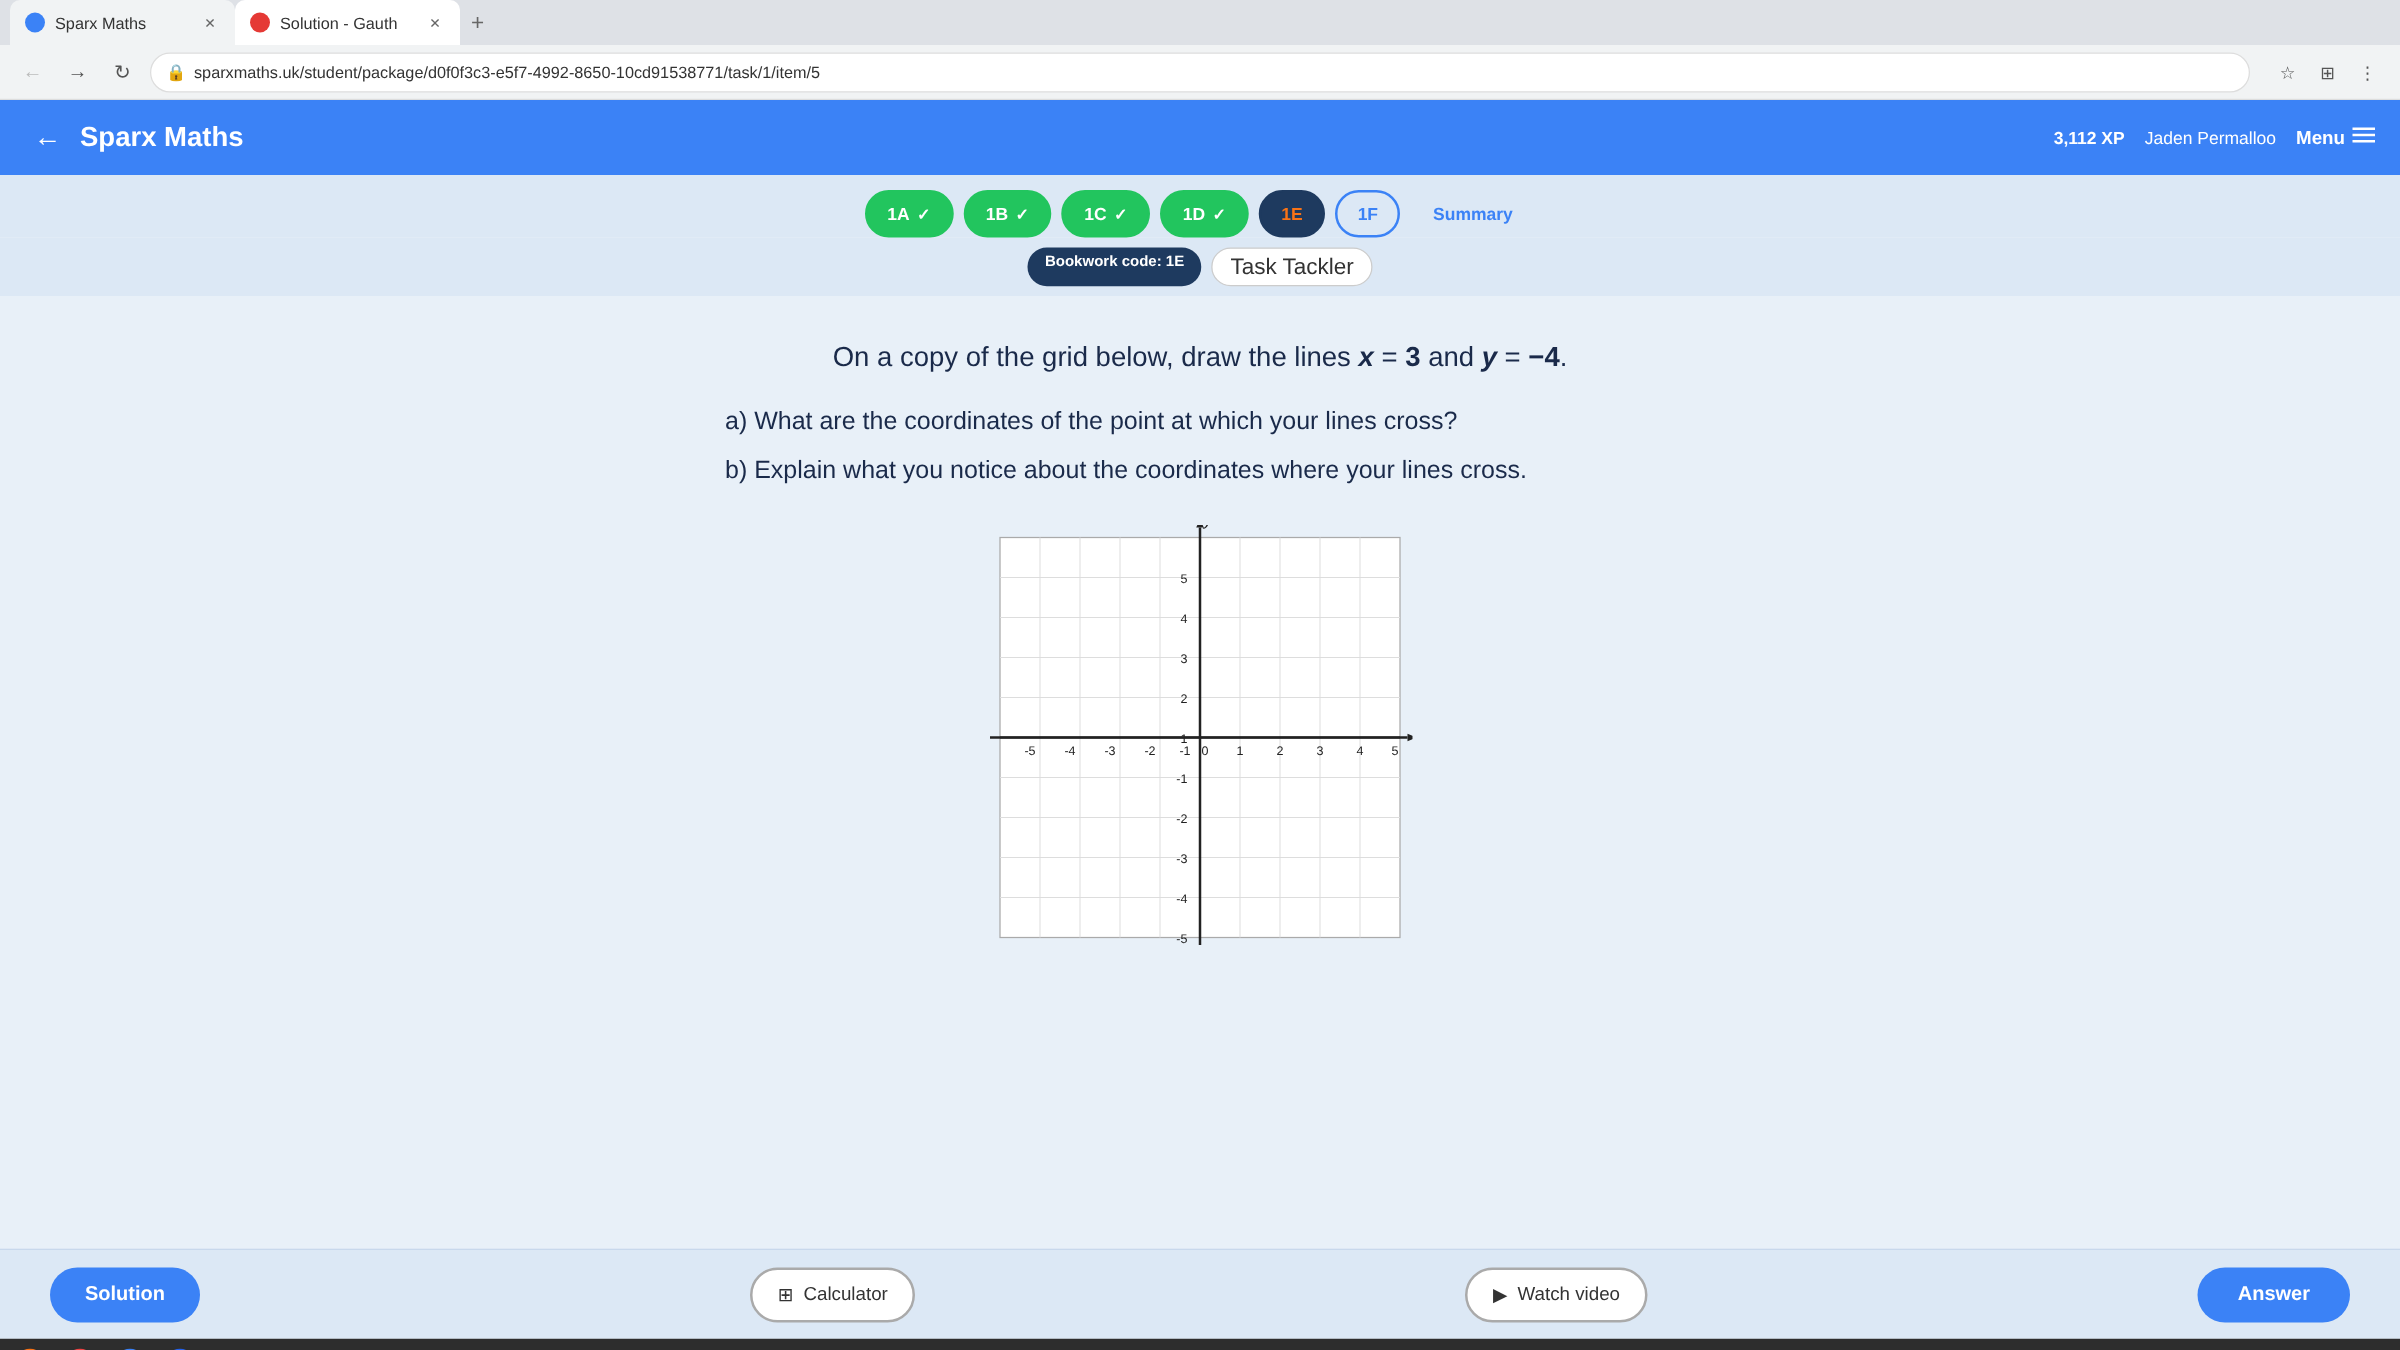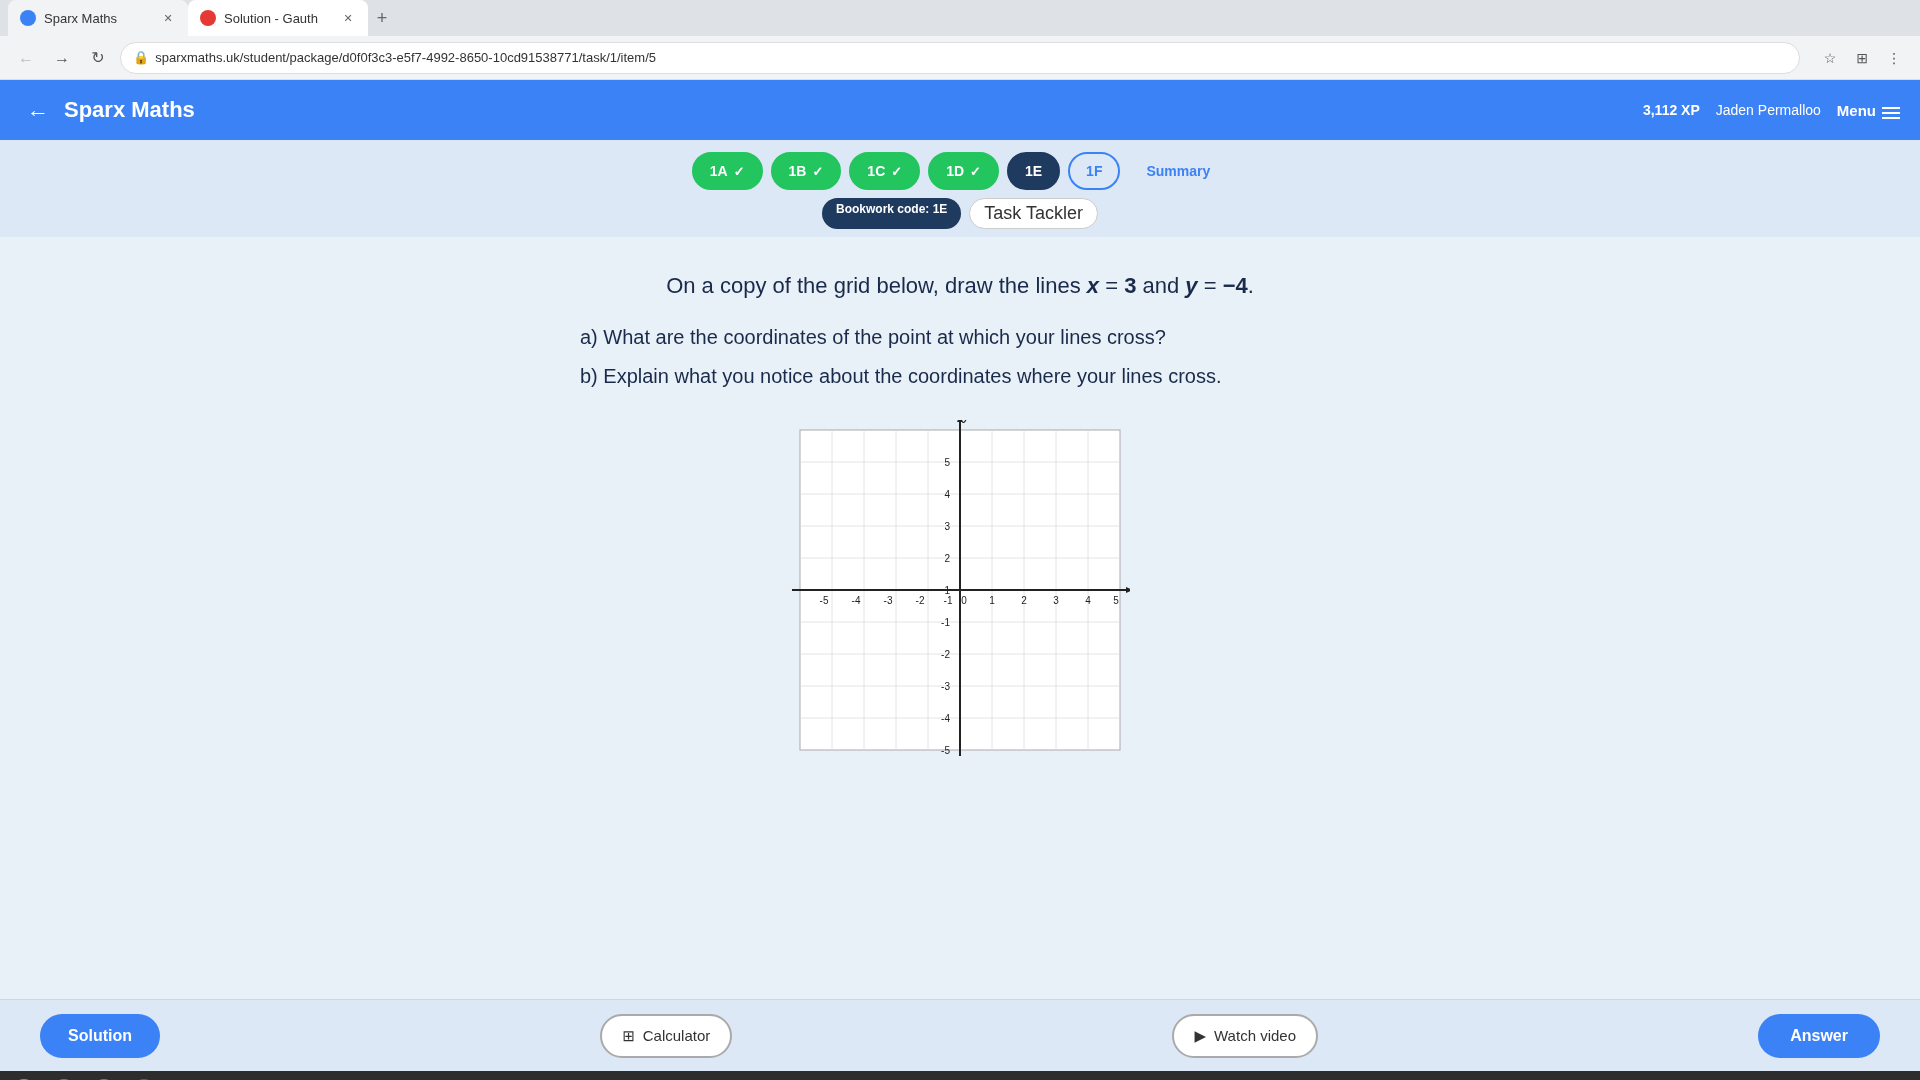--- a/index.html
+++ b/index.html
@@ -21,29 +21,29 @@
     .url-bar { flex: 1; height: 32px; background: #fff; border-radius: 16px; display: flex; align-items: center; padding: 0 12px; font-size: 13px; color: #333; border: 1px solid #ddd; }
     .address-icons { display: flex; gap: 4px; margin-left: 8px; }
     .address-icon { width: 28px; height: 28px; border-radius: 50%; display: flex; align-items: center; justify-content: center; color: #555; font-size: 14px; cursor: pointer; }
 
     
     .app-header { background: #3b82f6; height: 60px; display: flex; align-items: center; padding: 0 20px; justify-content: space-between; }
     .back-btn { color: white; font-size: 22px; cursor: pointer; width: 36px; height: 36px; display: flex; align-items: center; justify-content: center; border-radius: 50%; }
     .app-logo { color: white; font-size: 22px; font-weight: 700; margin-left: 8px; }
     .header-right { display: flex; align-items: center; gap: 16px; color: white; font-size: 14px; }
     .xp-badge { font-weight: 600; }
-    .menu-btn { background: none; border: none; color: white; font-size: 15px; font-weight: 600; cursor: pointer; display: flex; align-items: flex-end; gap: 6px; }
+    .menu-btn { background: none; border: none; color: white; font-size: 15px; font-weight: 600; cursor: pointer; display: flex; align-items: flex-start; gap: 6px; }
     .hamburger { display: flex; flex-direction: column; gap: 3px; }
     .hamburger span { display: block; width: 18px; height: 2px; background: white; }
 
     
     .tabs-bar { display: flex; justify-content: center; align-items: center; padding: 12px 0 0 0; gap: 8px; background: #dce8f5; }
     .task-tab { height: 38px; padding: 0 16px; border-radius: 20px; font-size: 14px; font-weight: 600; cursor: pointer; border: 2px solid transparent; display: flex; align-items: center; gap: 6px; }
     .task-tab.done { background: #22c55e; color: white; border-color: #22c55e; }
-    .task-tab.active { background: #1e3a5f; color: #ffffff; border-color: #1e3a5f; }
+    .task-tab.active { background: #1e3a5f; color: #f97316; border-color: #1e3a5f; }
     .task-tab.normal { background: transparent; color: #3b82f6; border-color: #3b82f6; }
     .task-tab.summary { background: transparent; color: #3b82f6; border-color: transparent; font-weight: 700; }
     .checkmark { font-size: 13px; }
 
     
     .subtabs-bar { display: flex; justify-content: center; gap: 8px; padding: 8px 0; background: #dce8f5; text-align: center; }
     .bookwork-badge { background: #1e3a5f; color: white; padding: 4px 14px; border-radius: 16px; font-size: 12px; font-weight: 600; cursor: pointer; }
     .task-tackler-badge { background: white; color: #333; padding: 4px 14px; border-radius: 16px; font-size: 18px; border: 1px solid #ccc; cursor: pointer; }
 
     

